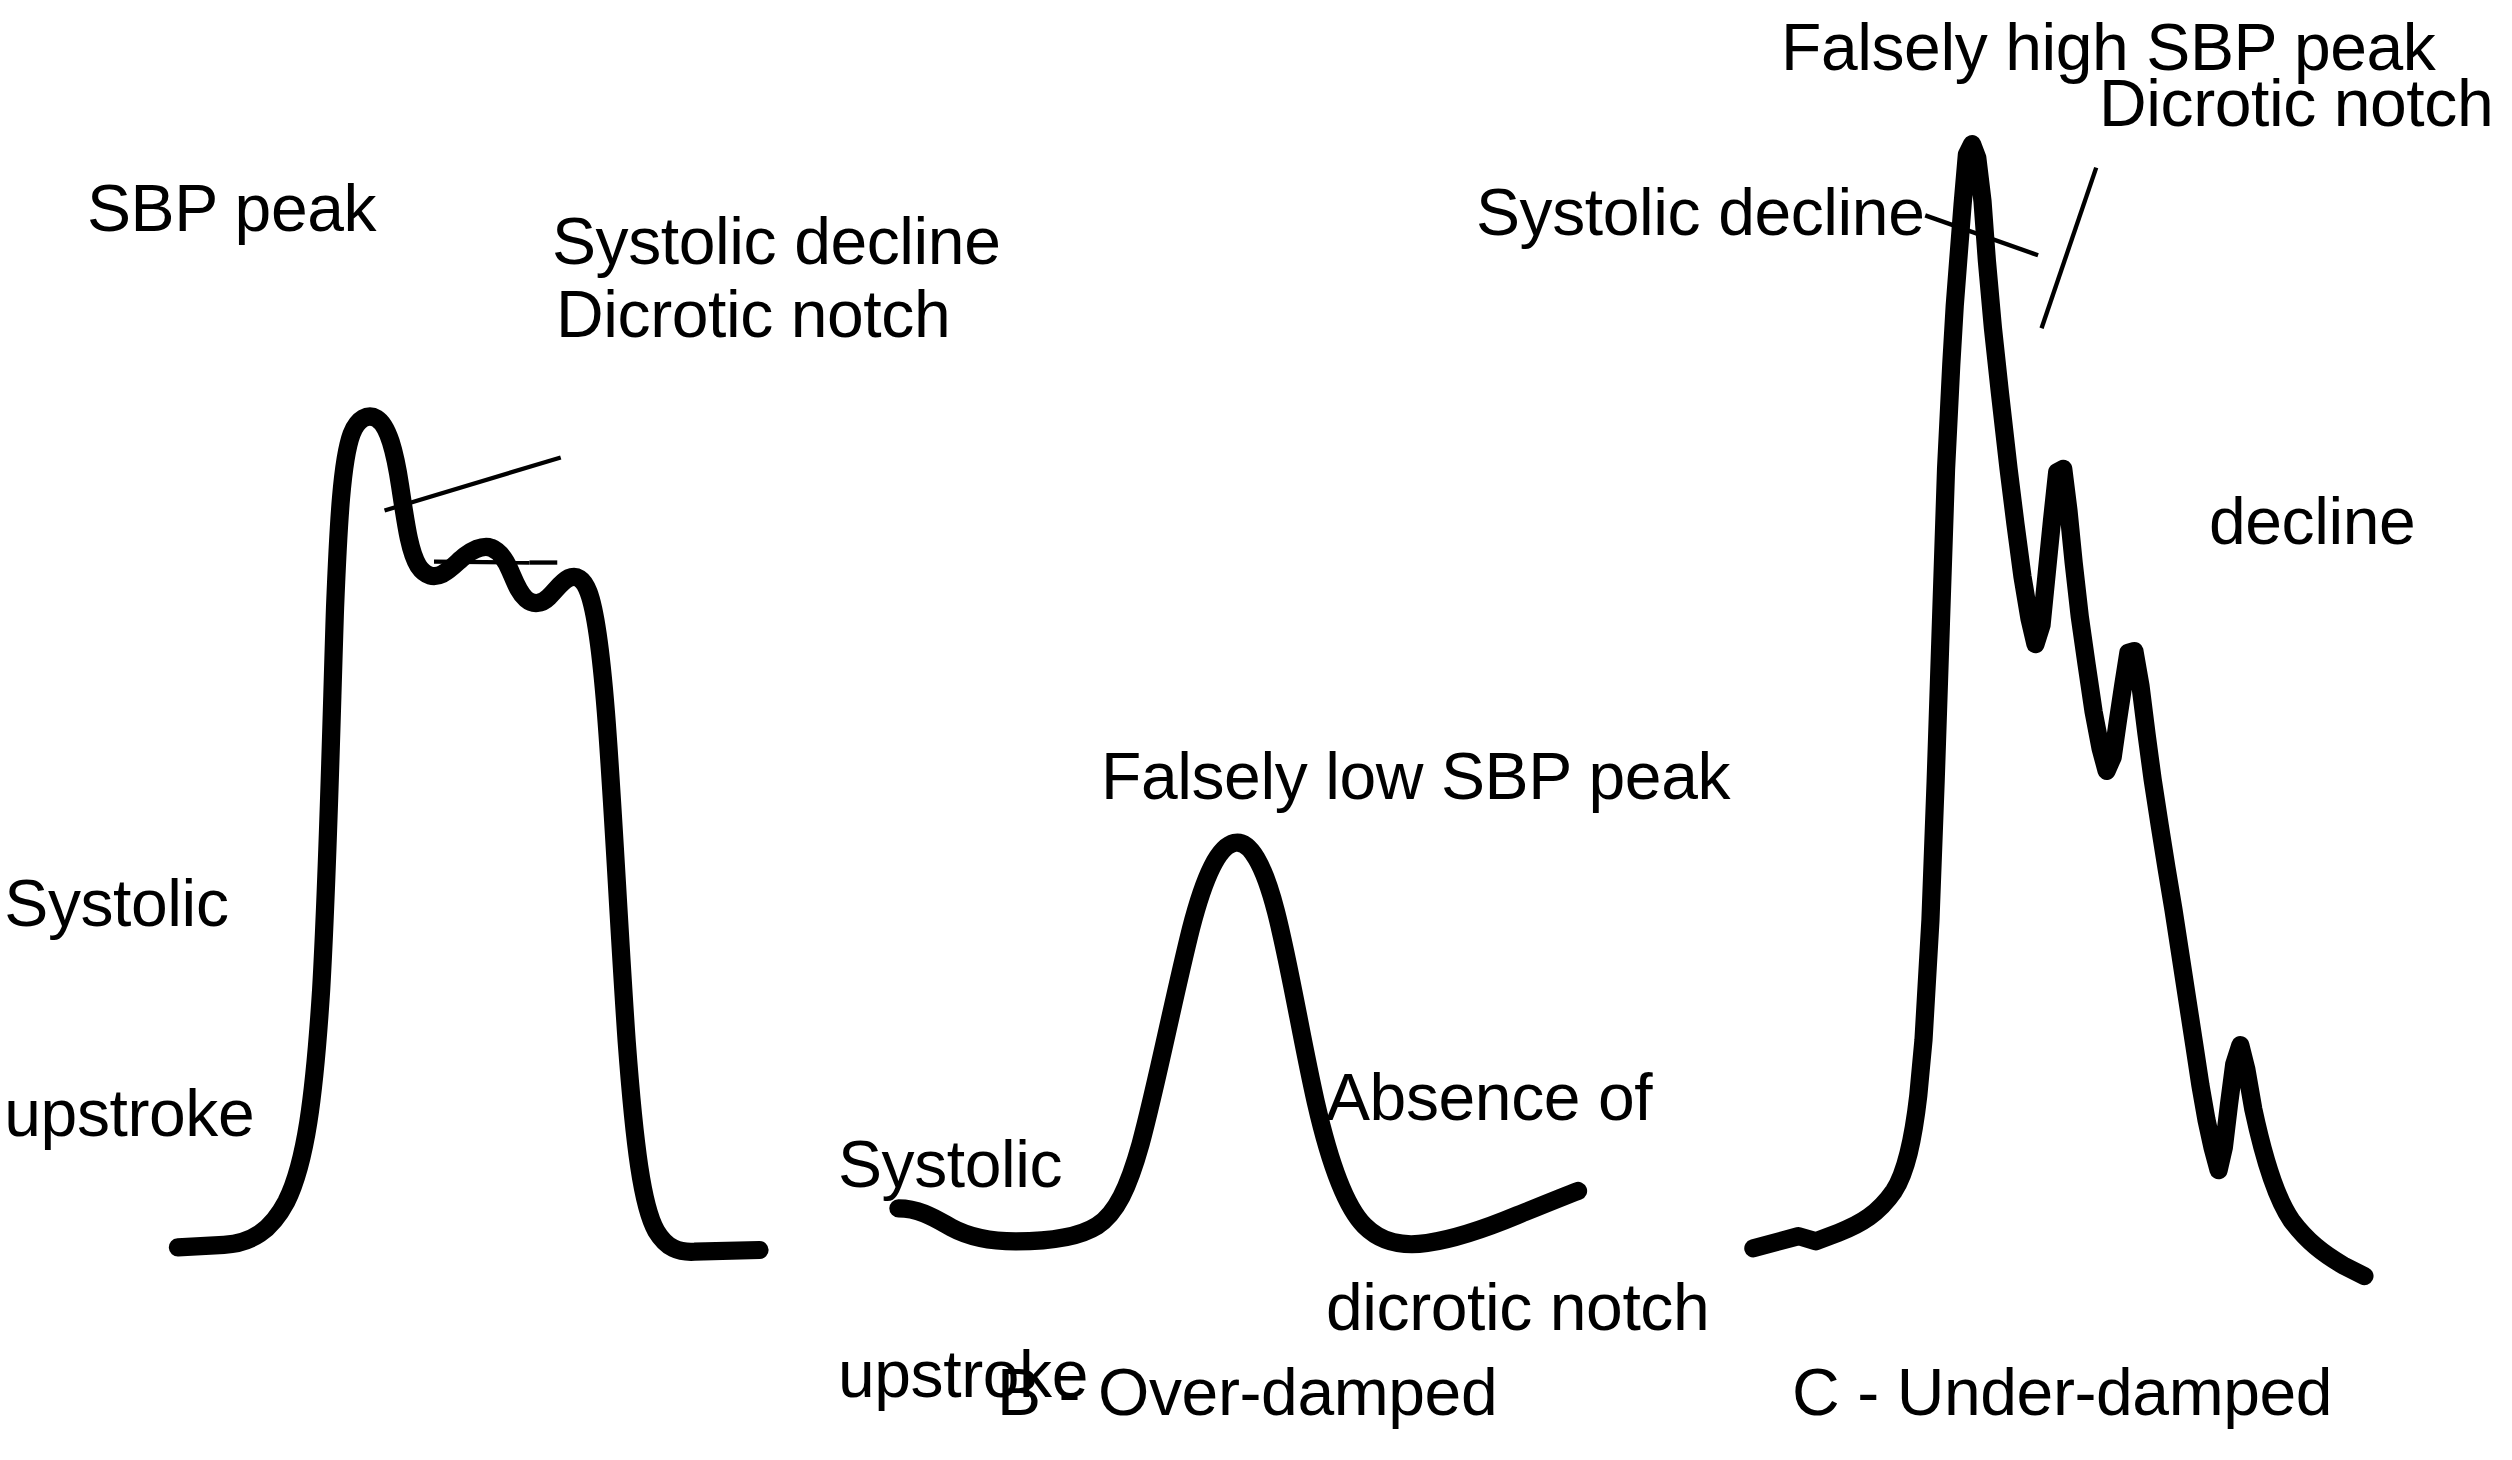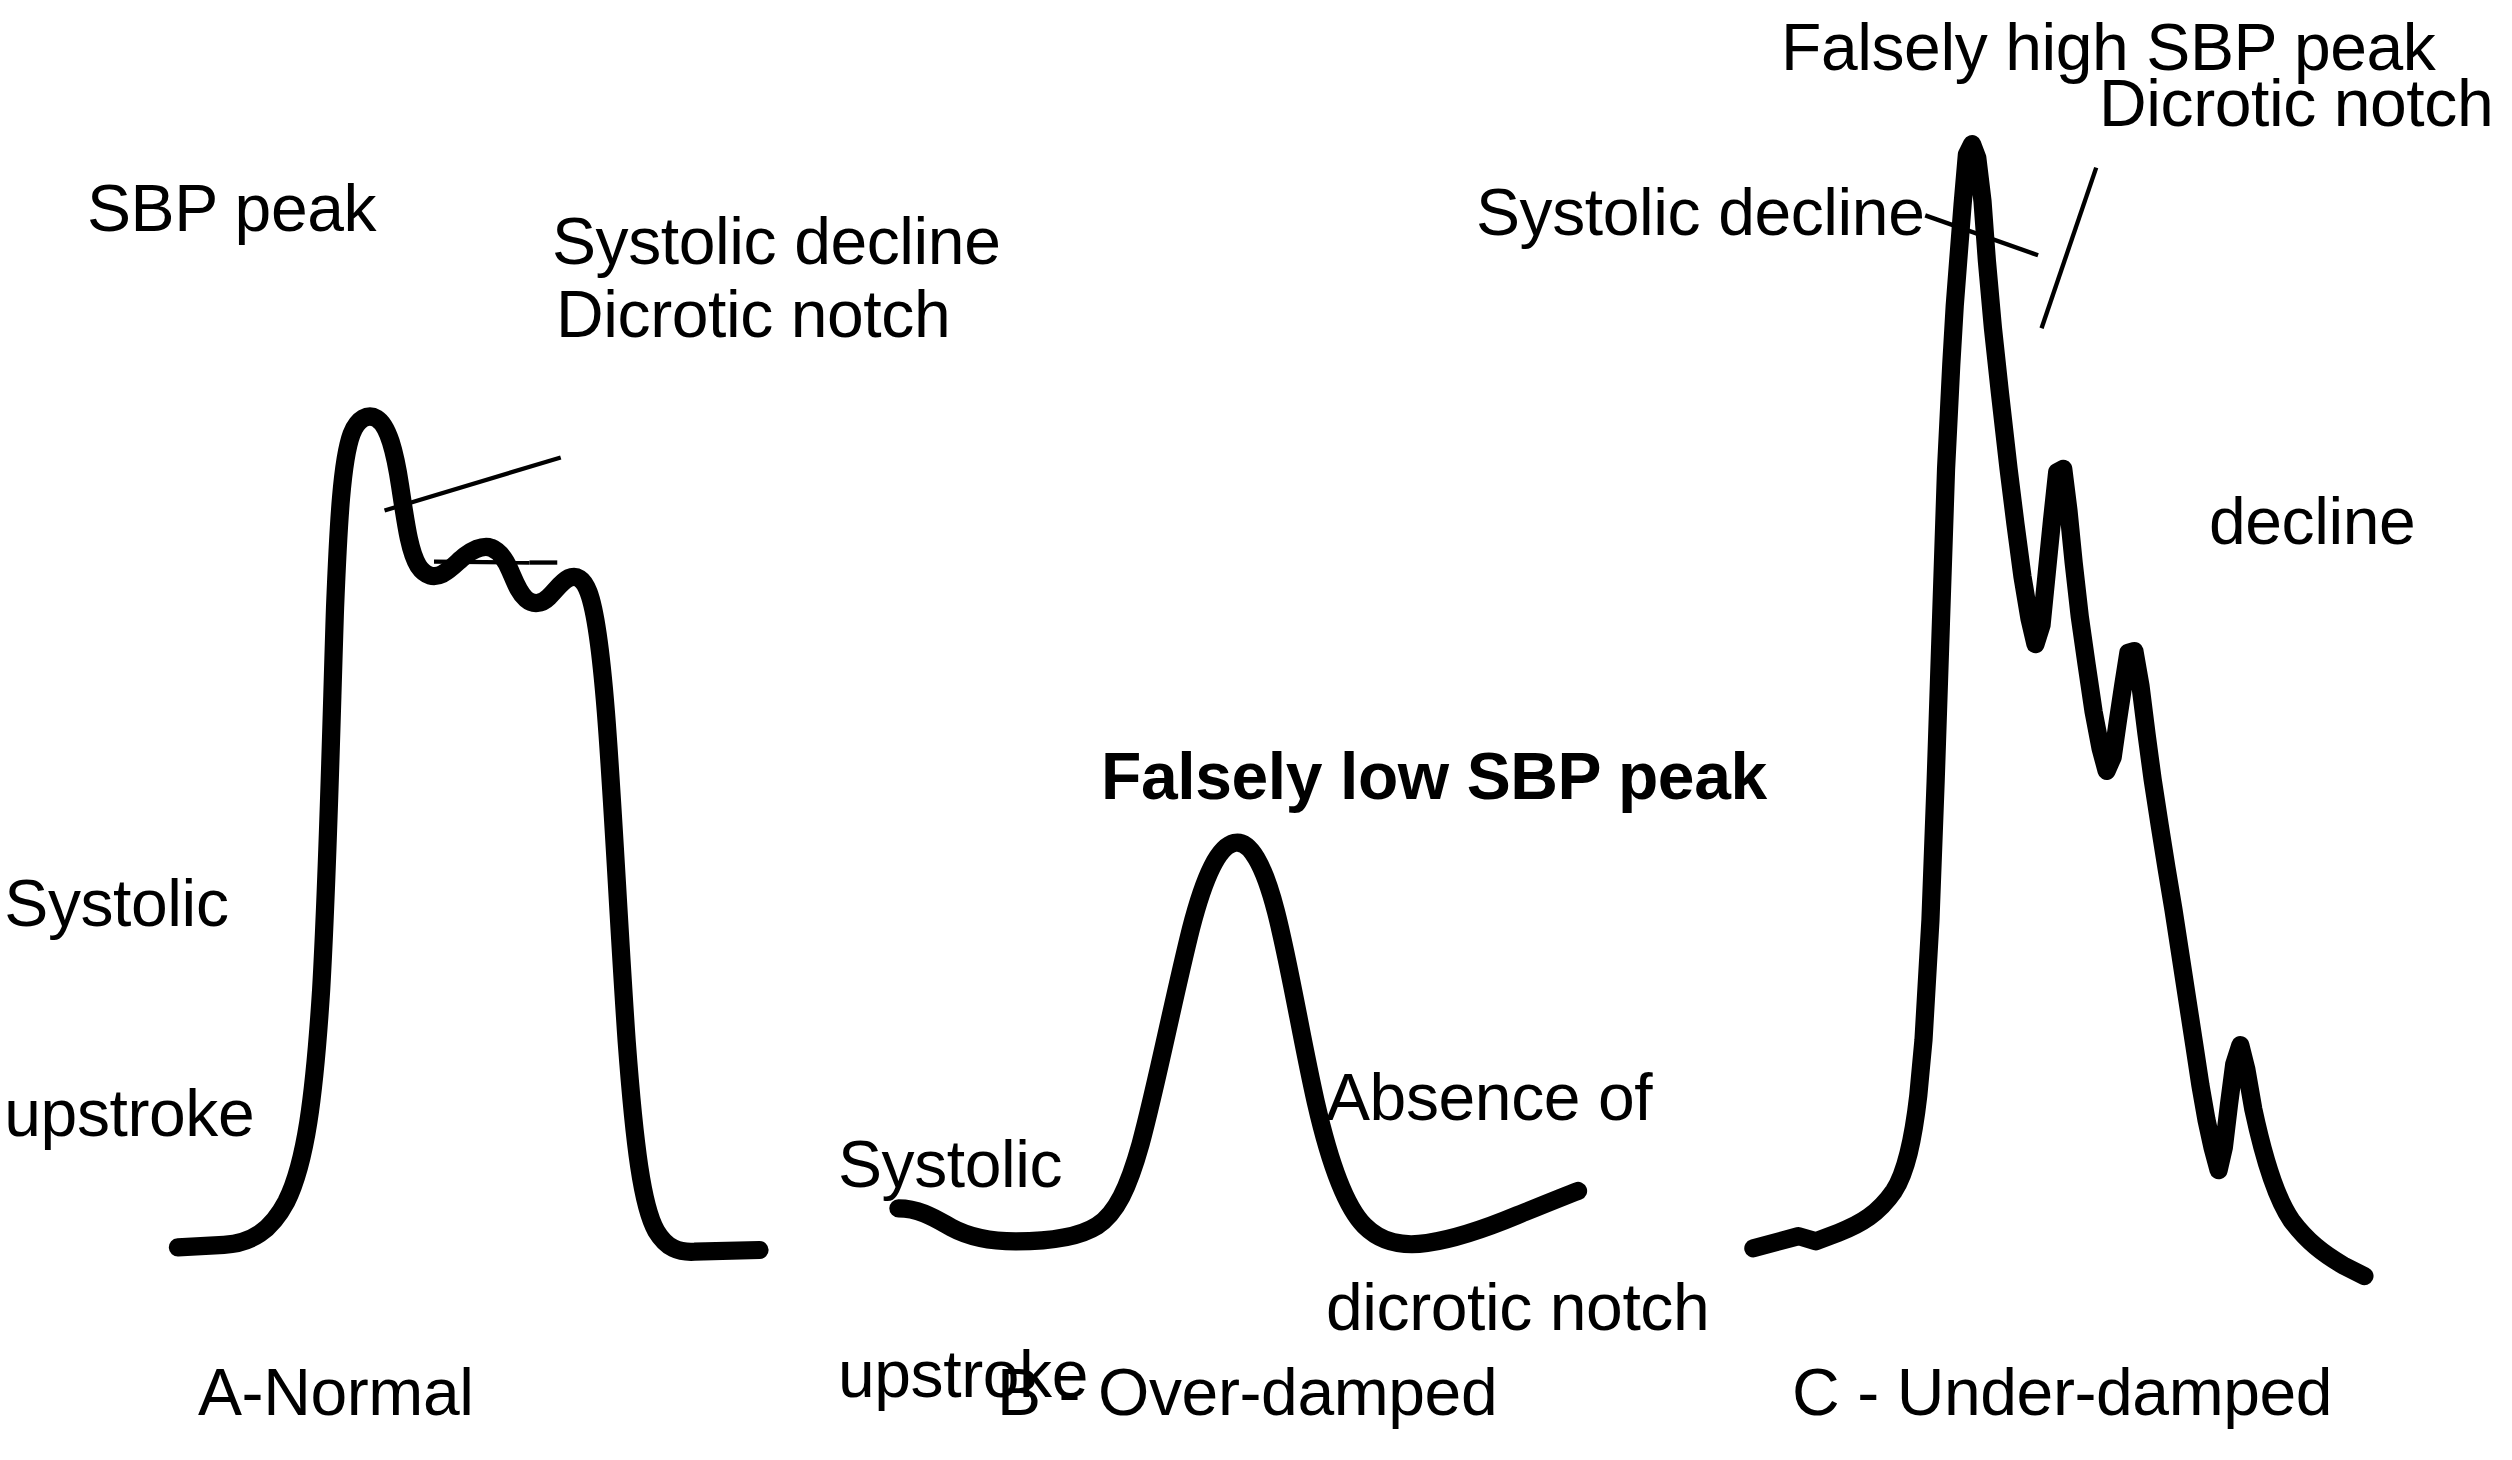--- a/index.html
+++ b/index.html
@@ -186,23 +186,22 @@
   <div class="anno" style="left:552px; top:207px;">Systolic decline</div>
 
   <div class="anno" style="left:556px; top:280px;">Dicrotic notch</div>
 
   <div class="anno" style="left:4.3px; top:729px;">
     <div>Systolic</div>
     <div>upstroke</div>
   </div>
 
 
-  <div class="panel-caption" style="left:198px; top:1354px;">A-Normal</div>
-
-  <div class="anno" style="left:1101px; top:742px;font-weight:bold;">Falsely low SBP peak</div>
+
+  <div class="anno" style="left:1101px; top:742px;">Falsely low SBP peak</div>
 
   <div class="anno" style="left:838px; top:990px;">
     <div>Systolic</div>
     <div>upstroke</div>
   </div>
 
   <div class="anno" style="left:1326px; top:923px;">
     <div>Absence of</div>
     <div>dicrotic notch</div>
   </div>

